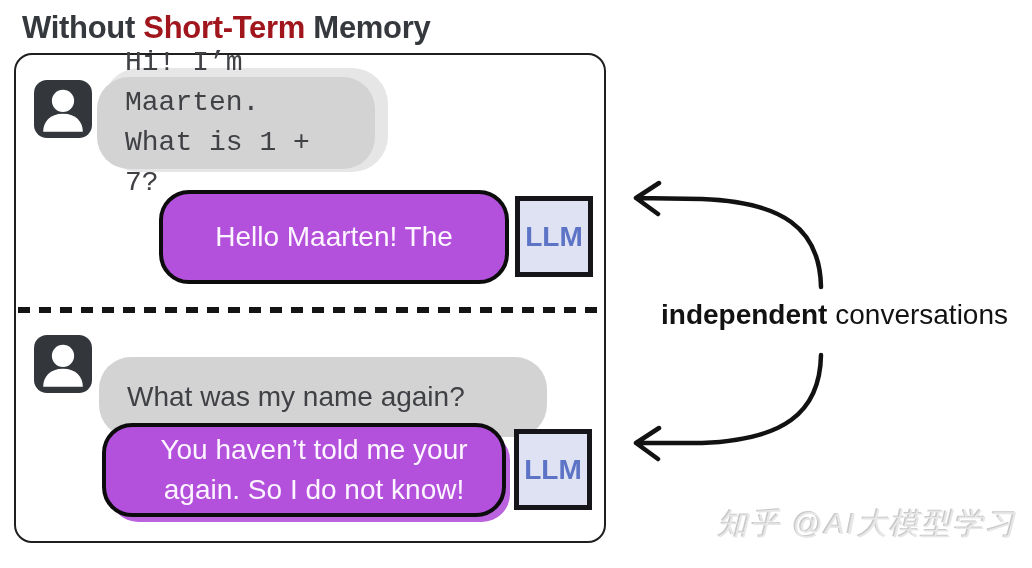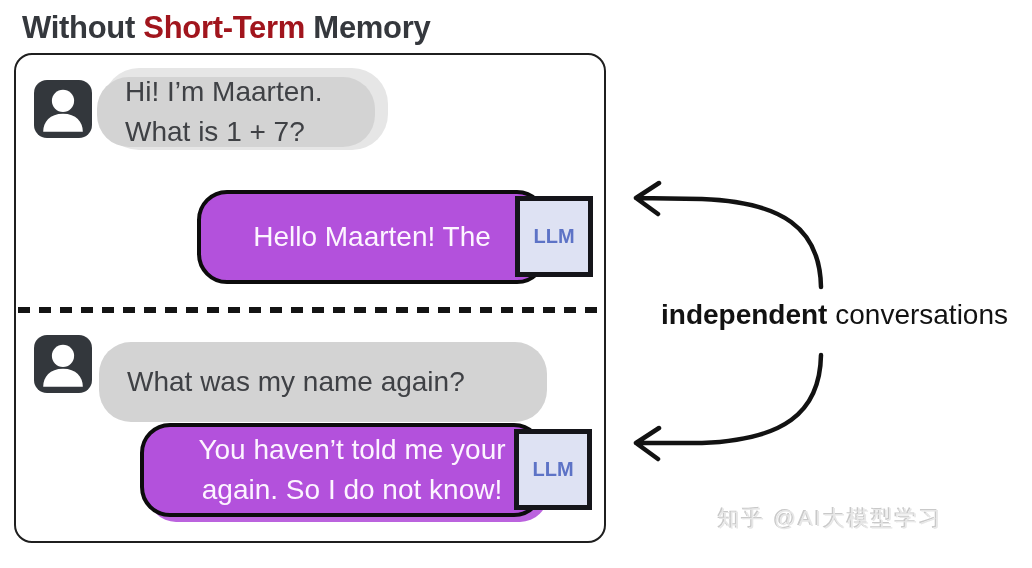--- a/index.html
+++ b/index.html
@@ -30,46 +30,46 @@
           border-radius:13px;overflow:hidden;}
   .avatar svg{display:block;width:100%;height:100%;}
 
   .bubble{position:absolute;display:flex;flex-direction:column;justify-content:center;
           font-size:28px;line-height:40px;}
   .bubble.user{background:var(--c-user-bubble);color:var(--c-user-text);
                border-radius:32px;align-items:flex-start;padding:0 28px;}
   .bubble.user.halo::before{content:"";position:absolute;left:6px;right:-13px;top:-9px;bottom:-3px;
                background:var(--c-user-halo);border-radius:36px;z-index:-1;}
   .bubble.llm{background:var(--c-llm-bubble);color:var(--c-llm-bubble-text);
-              border:4px solid #0c0c0c;border-radius:30px;align-items:center;text-align:center;margin-left:38px;}
+              border:4px solid #0c0c0c;border-radius:30px;align-items:center;text-align:center;}
 
-  .u1{left:81px;top:22px;width:278px;height:70px;}
+  .u1{left:81px;top:22px;width:278px;height:92px;font-family:Liberation Mono, monospace;}
   .l1{left:143px;top:135px;width:350px;height:94px;}
-  .u2{left:83px;top:287px;width:448px;height:80px;padding-left:30px;}
+  .u2{left:83px;top:302px;width:448px;height:80px;padding-left:30px;}
   .l2{left:86px;top:368px;width:404px;height:94px;box-shadow:6px 7px 0 -2px #bb63de;padding-left:20px;}
 
   .av1{left:18px;top:25px;}
   .av2{left:18px;top:280px;}
 
   .badge{position:absolute;width:78px;height:81px;background:var(--c-badge-bg);
          border:5px solid #15151a;display:flex;align-items:center;justify-content:center;
-         font-size:20px;font-weight:700;color:var(--c-badge-text);}
+         font-size:28px;font-weight:700;color:var(--c-badge-text);}
   .b1{left:499px;top:141px;}
   .b2{left:498px;top:374px;}
 
   .divider{position:absolute;left:2px;right:2px;top:252px;height:6px;
            background:repeating-linear-gradient(90deg,#141414 0 12px,transparent 12px 21px);}
 
   .arrows{position:absolute;left:0;top:0;width:1032px;height:568px;pointer-events:none;}
 
   .annotation{position:absolute;left:661px;top:299px;font-size:28px;color:#121212;white-space:pre;}
   .annotation .b{font-weight:700;}
 
-  .watermark{position:absolute;left:718px;top:504px;font-size:22px;letter-spacing:2px;
-             color:#e7e7e7;text-shadow:-1.5px -1.5px 0 #c9c9c9;}
+  .watermark{position:absolute;left:718px;top:504px;font-size:30px;letter-spacing:2px;
+             color:#e7e7e7;text-shadow:-1.5px -1.5px 0 #c9c9c9;font-style:italic;}
 </style>
 </head>
 <body>
 
 <div class="canvas">
 
   <h1 class="title"><span>Without </span><span class="hl">Short-Term</span><span> Memory</span></h1>
 
   <div class="panel">
 

